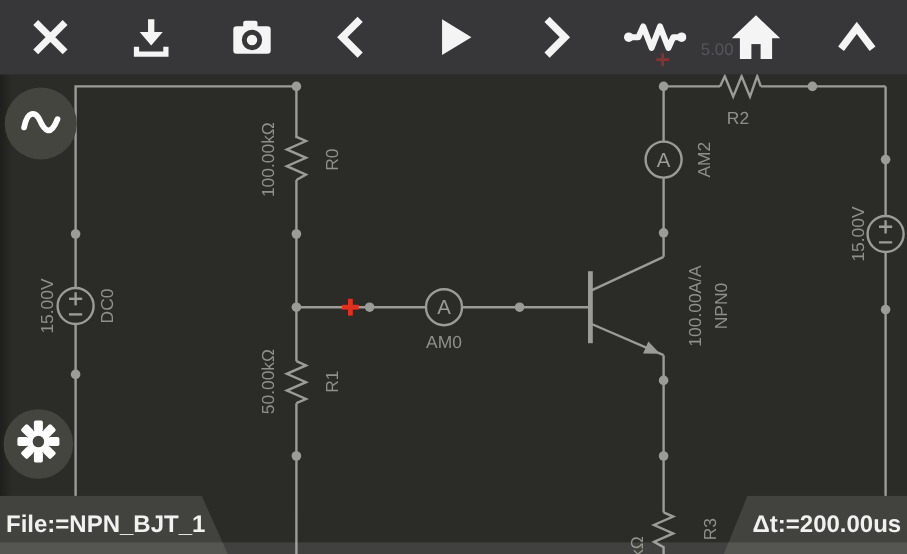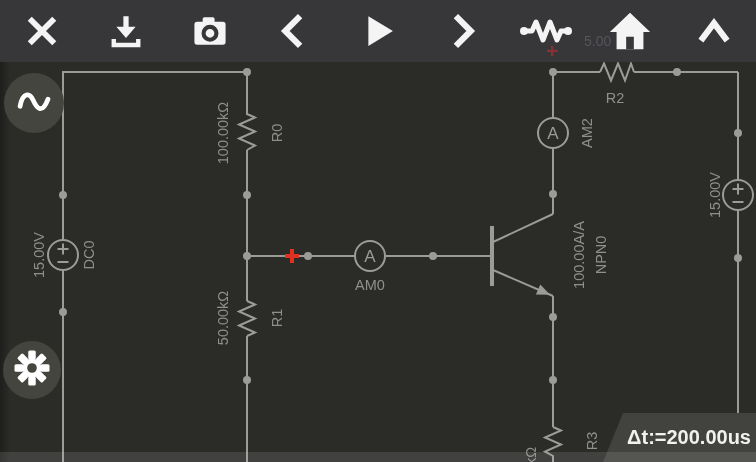--- a/index.html
+++ b/index.html
@@ -250,18 +250,21 @@
             <rect x="-3.75" y="-17.5" width="7.5" height="9" rx="1.5" transform="rotate(225)"></rect>
             <rect x="-3.75" y="-17.5" width="7.5" height="9" rx="1.5" transform="rotate(270)"></rect>
             <rect x="-3.75" y="-17.5" width="7.5" height="9" rx="1.5" transform="rotate(315)"></rect>
           </g>
         </g>
         <circle r="4.8" fill="#45453f"></circle>
       </svg>
     </span>
   </div>
 
+  <div id="file-bar" class="status-bar">
+    <span>File:=NPN_BJT_1</span>
+  </div>
   <div id="dt-bar" class="status-bar">
     <span>Δt:=200.00us</span>
   </div>
 
   <div id="bottom-fade"></div>
 </div>
 
 </body></html>

